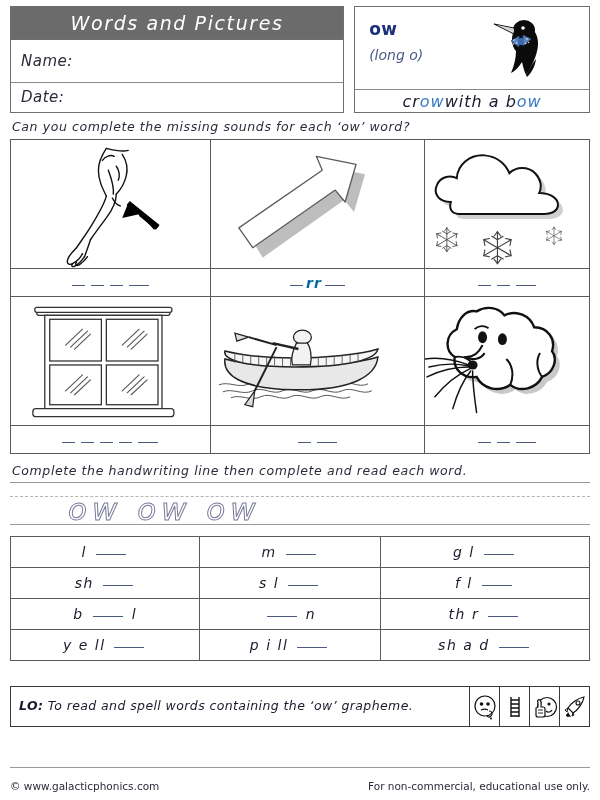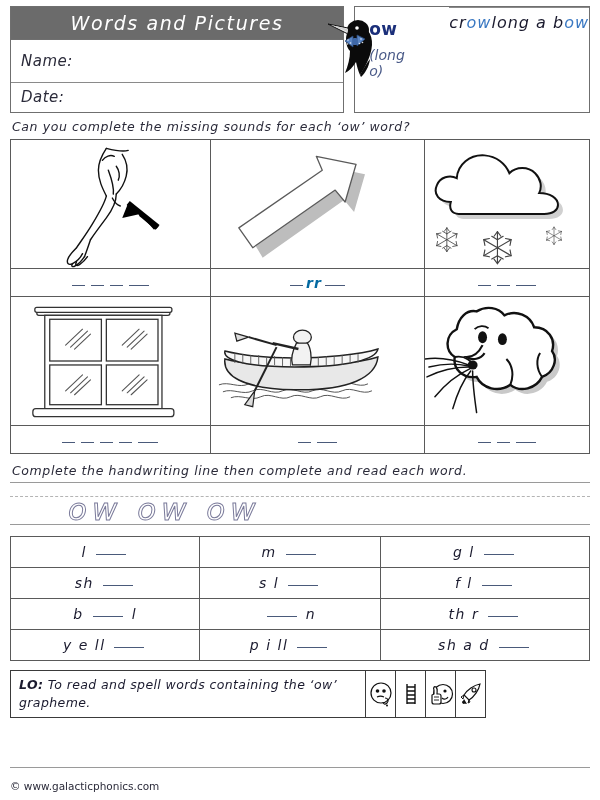--- a/index.html
+++ b/index.html
@@ -25,21 +25,21 @@
   }
   .field-row {
     flex: 1; display: flex; align-items: center;
     padding-left: 10px; font-size: 15px; font-style: italic;
     color: #2b2b3a; letter-spacing: .5px;
   }
   .field-row + .field-row { border-top: 1px solid #8a8a8a; }
 
   .hdr-right {
     width: 240px; border: 1px solid #6f6f6f;
-    display: flex;  gap: 26px;
+    display: flex; flex-direction: column; gap: 26px;
   }
   .graph-top { flex: 1; position: relative; display: flex; }
   .graph-label { padding: 12px 0 0 14px; }
   .graph-main {
     font-size: 17px; font-weight: bold; color: #1b2f7a;
     letter-spacing: .5px; font-family: "DejaVu Sans", sans-serif;
   }
   .graph-sub { font-size: 14px; color: #4a5a88; font-style: italic; margin-top: 8px; }
   .bird-wrap { position: absolute; right: 34px; top: 2px; }
   .graph-bottom {
@@ -91,21 +91,21 @@
   }
 
   
   .word-table { width: 580px; border-collapse: collapse; margin-top: 10px; }
   .word-table td {
     border: 1px solid #5a5a5a; height: 31px; text-align: center;
     font-size: 14px; font-style: italic; color: #1a1a2e; letter-spacing: 1.5px;
   }
 
   
-  .lo-table { width: 476px; border-collapse: collapse; margin-top: 9px; }
+  .lo-table { width: 580px; border-collapse: collapse; margin-top: 25px; }
   .lo-table td { border: 1px solid #3a3a3a; }
   .lo-text {
     padding: 5px 8px; font-size: 12.5px; font-style: italic;
     line-height: 1.45; color: #1a1a2e; letter-spacing: .4px; height: 40px;
   }
   .lo-text b { font-style: italic; font-weight: bold; }
   .lo-icon { width: 30px; text-align: center; vertical-align: middle; padding: 0; }
   .lo-icon svg { display: block; margin: 0 auto; }
 
   
@@ -165,21 +165,21 @@
                 <circle cx="46" cy="30" r=".8"></circle>
               <circle cx="47.5" cy="33.5" r=".8"></circle>
                 <circle cx="44.5" cy="34.5" r=".8"></circle>
             </g>
           </svg>
         </div>
       </div>
       <div class="graph-bottom">
         <span>cr</span>
           <span class="hl">ow</span>
-          <span> long a b</span>
+          <span> with a b</span>
           <span class="hl">ow</span>
       </div>
     </div>
   </div>
 
   <div class="instruction">Can you complete the missing sounds for each ‘ow’ word?</div>
 
   <table class="pic-table">
     <tbody>
         <tr>
@@ -463,14 +463,15 @@
             <path d="M6 18 L9 23 L4 22 Z"></path>
           </g>
         </svg>
       </td>
     </tr>
   </tbody>
     </table>
 
   <div class="footer">
     <span>© www.galacticphonics.com</span>
+    <span>For non-commercial, educational use only.</span>
   </div>
 </div>
 
 </body></html>

